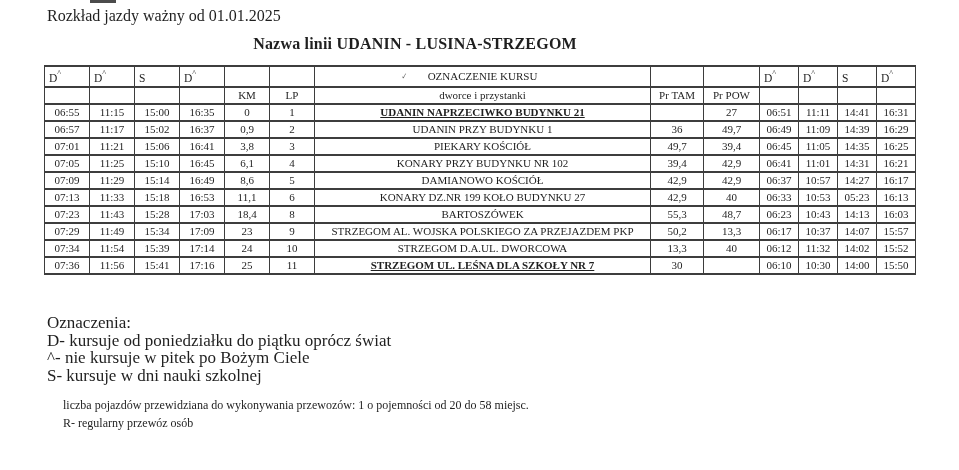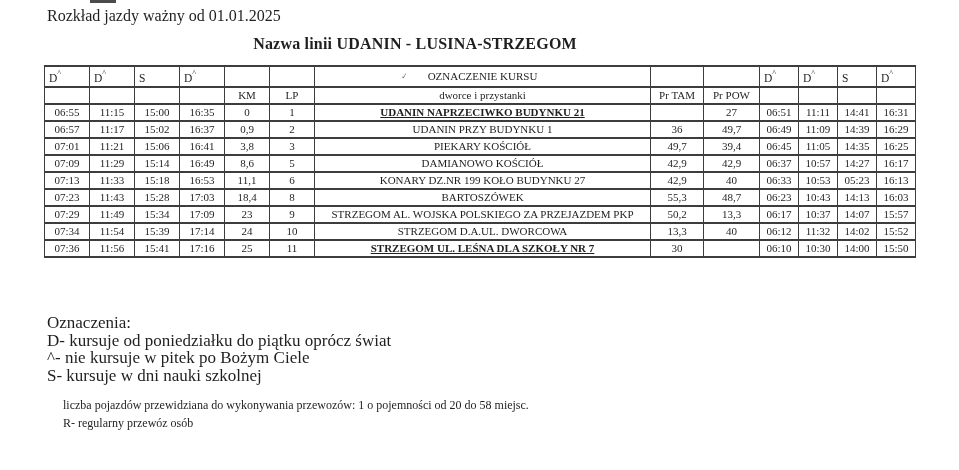--- a/index.html
+++ b/index.html
@@ -184,20 +184,35 @@
         <td>3</td>
         <td>PIEKARY KOŚCIÓŁ</td>
         <td>49,7</td>
         <td>39,4</td>
         <td>06:45</td>
         <td>11:05</td>
         <td>14:35</td>
         <td>16:25</td>
       </tr>
       <tr>
+        <td>07:05</td>
+        <td>11:25</td>
+        <td>15:10</td>
+        <td>16:45</td>
+        <td>6,1</td>
+        <td>4</td>
+        <td>KONARY PRZY BUDYNKU NR 102</td>
+        <td>39,4</td>
+        <td>42,9</td>
+        <td>06:41</td>
+        <td>11:01</td>
+        <td>14:31</td>
+        <td>16:21</td>
+      </tr>
+      <tr>
         <td>07:09</td>
         <td>11:29</td>
         <td>15:14</td>
         <td>16:49</td>
         <td>8,6</td>
         <td>5</td>
         <td>DAMIANOWO KOŚCIÓŁ</td>
         <td>42,9</td>
         <td>42,9</td>
         <td>06:37</td>

